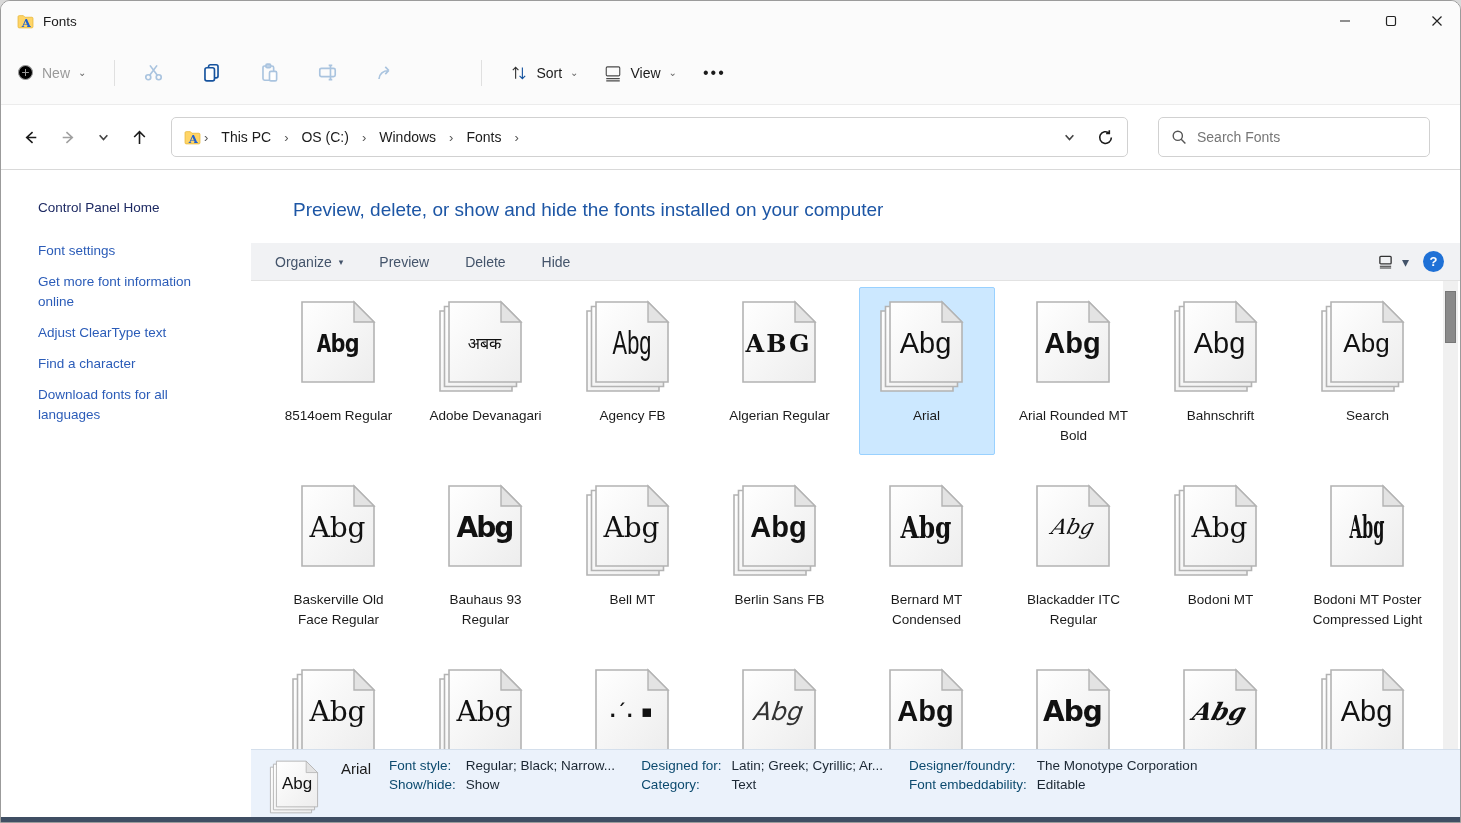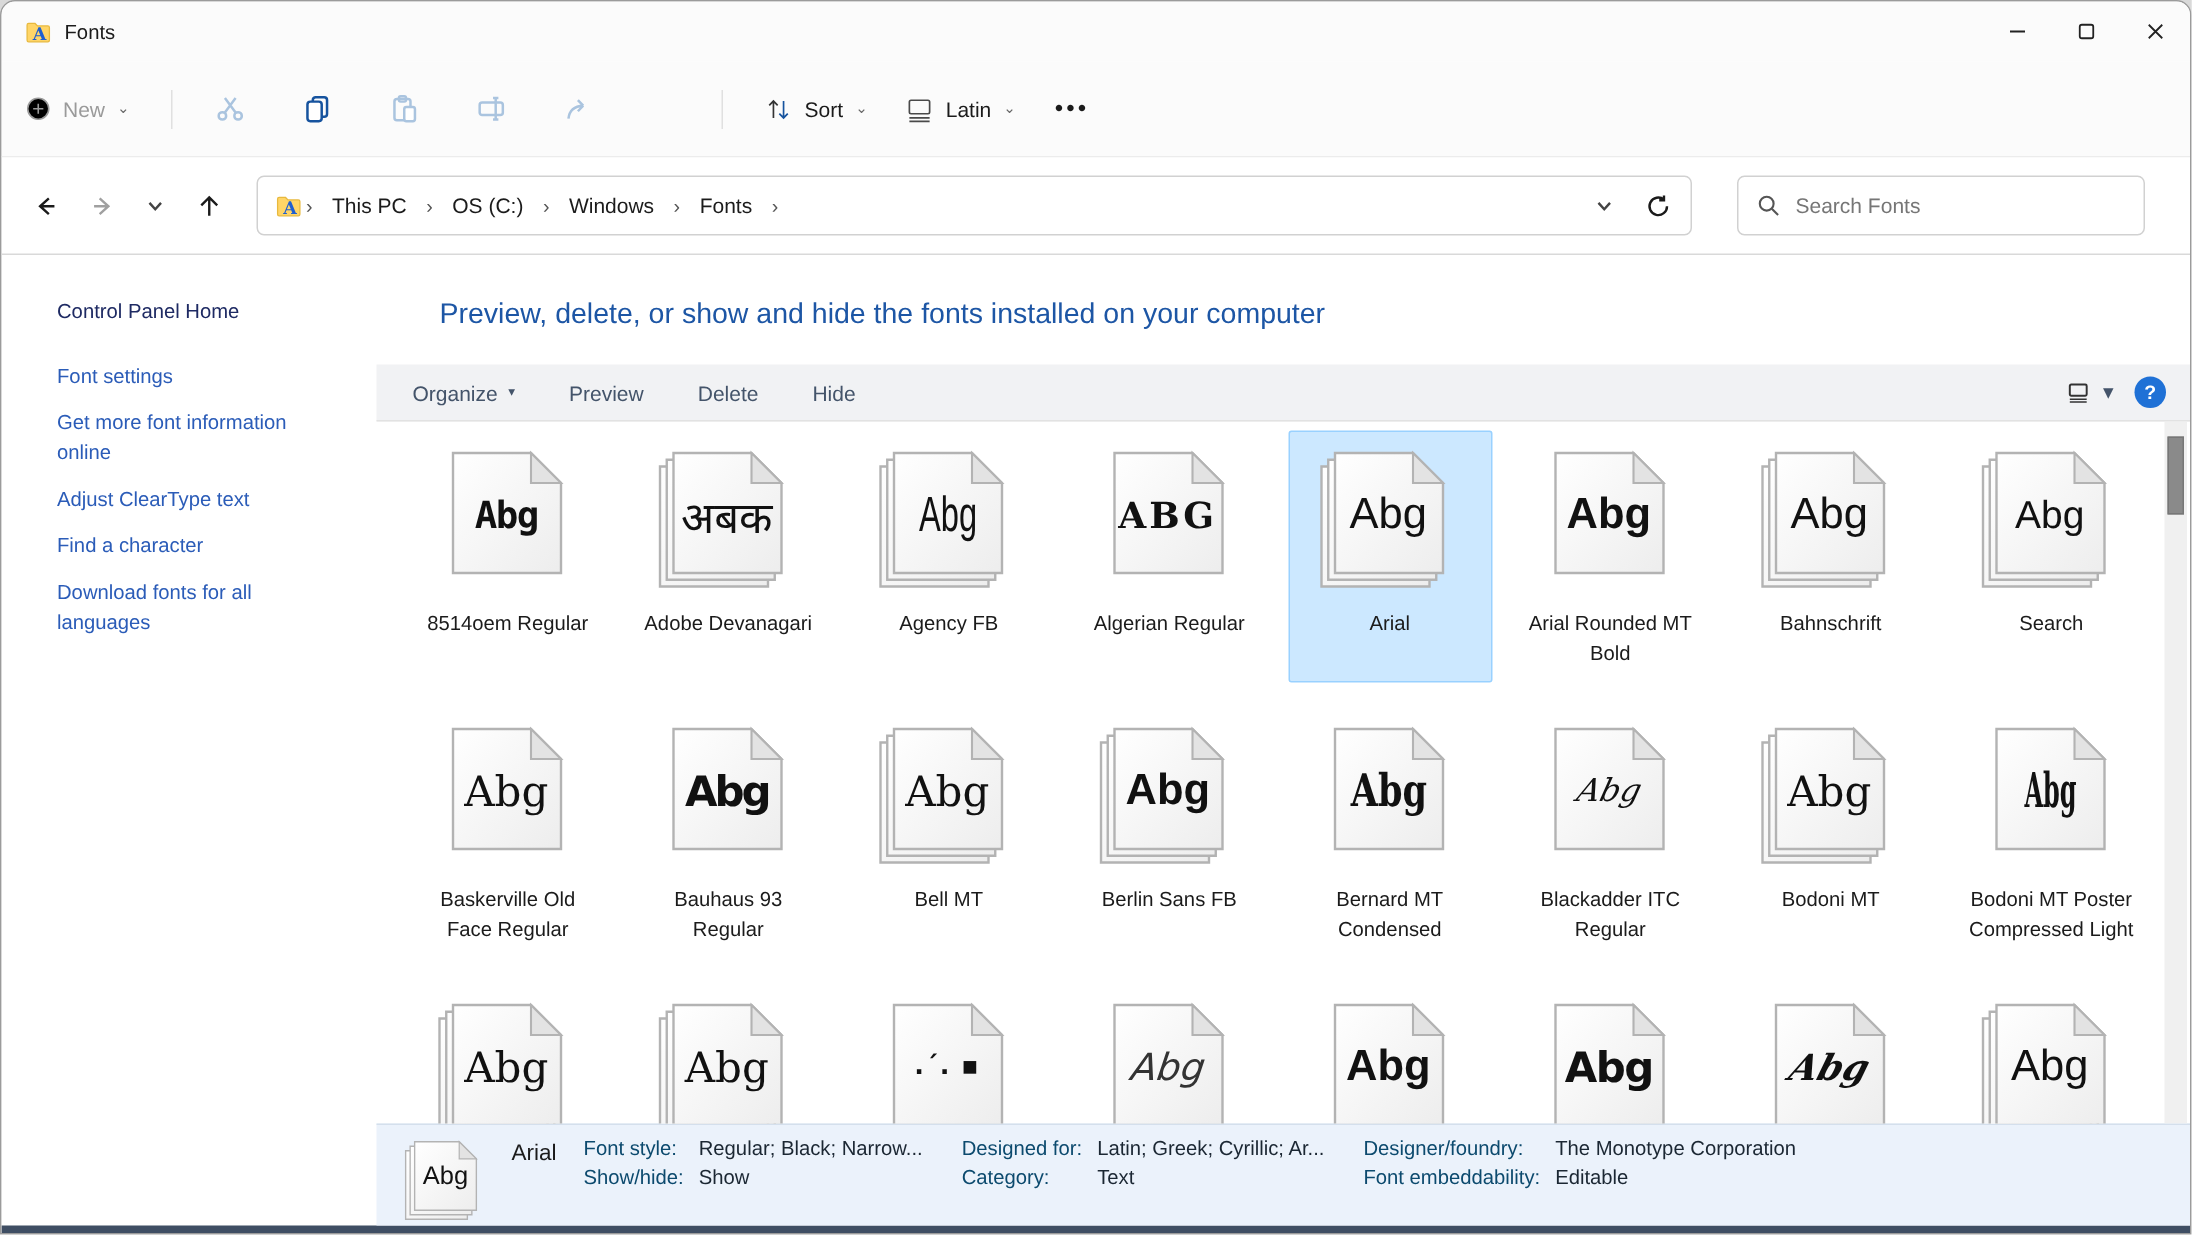--- a/index.html
+++ b/index.html
@@ -78,21 +78,21 @@
   .tile.selected { background:#cce8ff; border-color:#99d1ff; }
   .tile-icon { position:relative; width:78px; height:96px; margin:0 auto 10px; }
   .pg { position:absolute; width:76px; height:84px; left:0; top:0; }
   .pg-b2 { transform:translate(-9px,9px); }
   .pg-b1 { transform:translate(-4.5px,4.5px); }
   .glyph { position:absolute; left:0; top:14px; width:76px; height:58px; display:flex; align-items:center; justify-content:center;
            color:#111; font-size:29px; z-index:3; }
   .tile-label { font-size:13.5px; color:#1b1b1b; line-height:20px; max-width:114px; margin:0 auto; }
 
   .g-pixel { font-family:"DejaVu Sans Mono",monospace; font-weight:bold; font-size:25px; letter-spacing:-1px; }
-  .g-devanagari { font-family:"DejaVu Sans",sans-serif; font-size:29px; }
+  .g-devanagari { font-family:"DejaVu Sans",sans-serif; font-size:16px; }
   .g-agency { font-family:"Liberation Sans",sans-serif; font-size:33px; transform:scaleX(.66); font-weight:500; }
   .g-algerian { font-family:"DejaVu Serif",serif; font-weight:bold; font-size:24px; letter-spacing:2px; }
   .g-sans { font-family:"Liberation Sans",sans-serif; }
   .g-sans-bold { font-family:"Liberation Sans",sans-serif; font-weight:bold; }
   .g-sans-light { font-family:"Liberation Sans",sans-serif; font-size:26px; }
   .g-serif { font-family:"DejaVu Serif","Liberation Serif",serif; font-size:28px; }
   .g-bauhaus { font-family:"DejaVu Sans",sans-serif; font-weight:bold; font-size:28px; letter-spacing:-2px; }
   .g-bernard { font-family:"DejaVu Serif",serif; font-weight:bold; font-size:30px; transform:scaleX(.78); }
   .g-blackadder { font-family:"DejaVu Serif",serif; font-style:italic; font-size:21px; transform:skewX(-14deg); }
   .g-poster { font-family:"DejaVu Serif",serif; font-weight:bold; font-size:32px; transform:scaleX(.5); }
@@ -279,21 +279,21 @@
       <svg fill="none">
           <use href="#sym-sort"></use>
         </svg>
       <span class="lbl">Sort</span>
       <span class="chev">⌄</span>
     </div>
     <div class="tb-btn view-ic">
       <svg class="ic-dark" fill="none">
           <use href="#sym-view"></use>
         </svg>
-      <span class="lbl">Latin</span>
+      <span class="lbl">View</span>
       <span class="chev">⌄</span>
     </div>
     <div class="more-dots">•••</div>
   </div>
 
   <div class="addressrow">
     <div class="nav-btn">
         <svg>
           <use href="#sym-arrow-left"></use>
         </svg>

